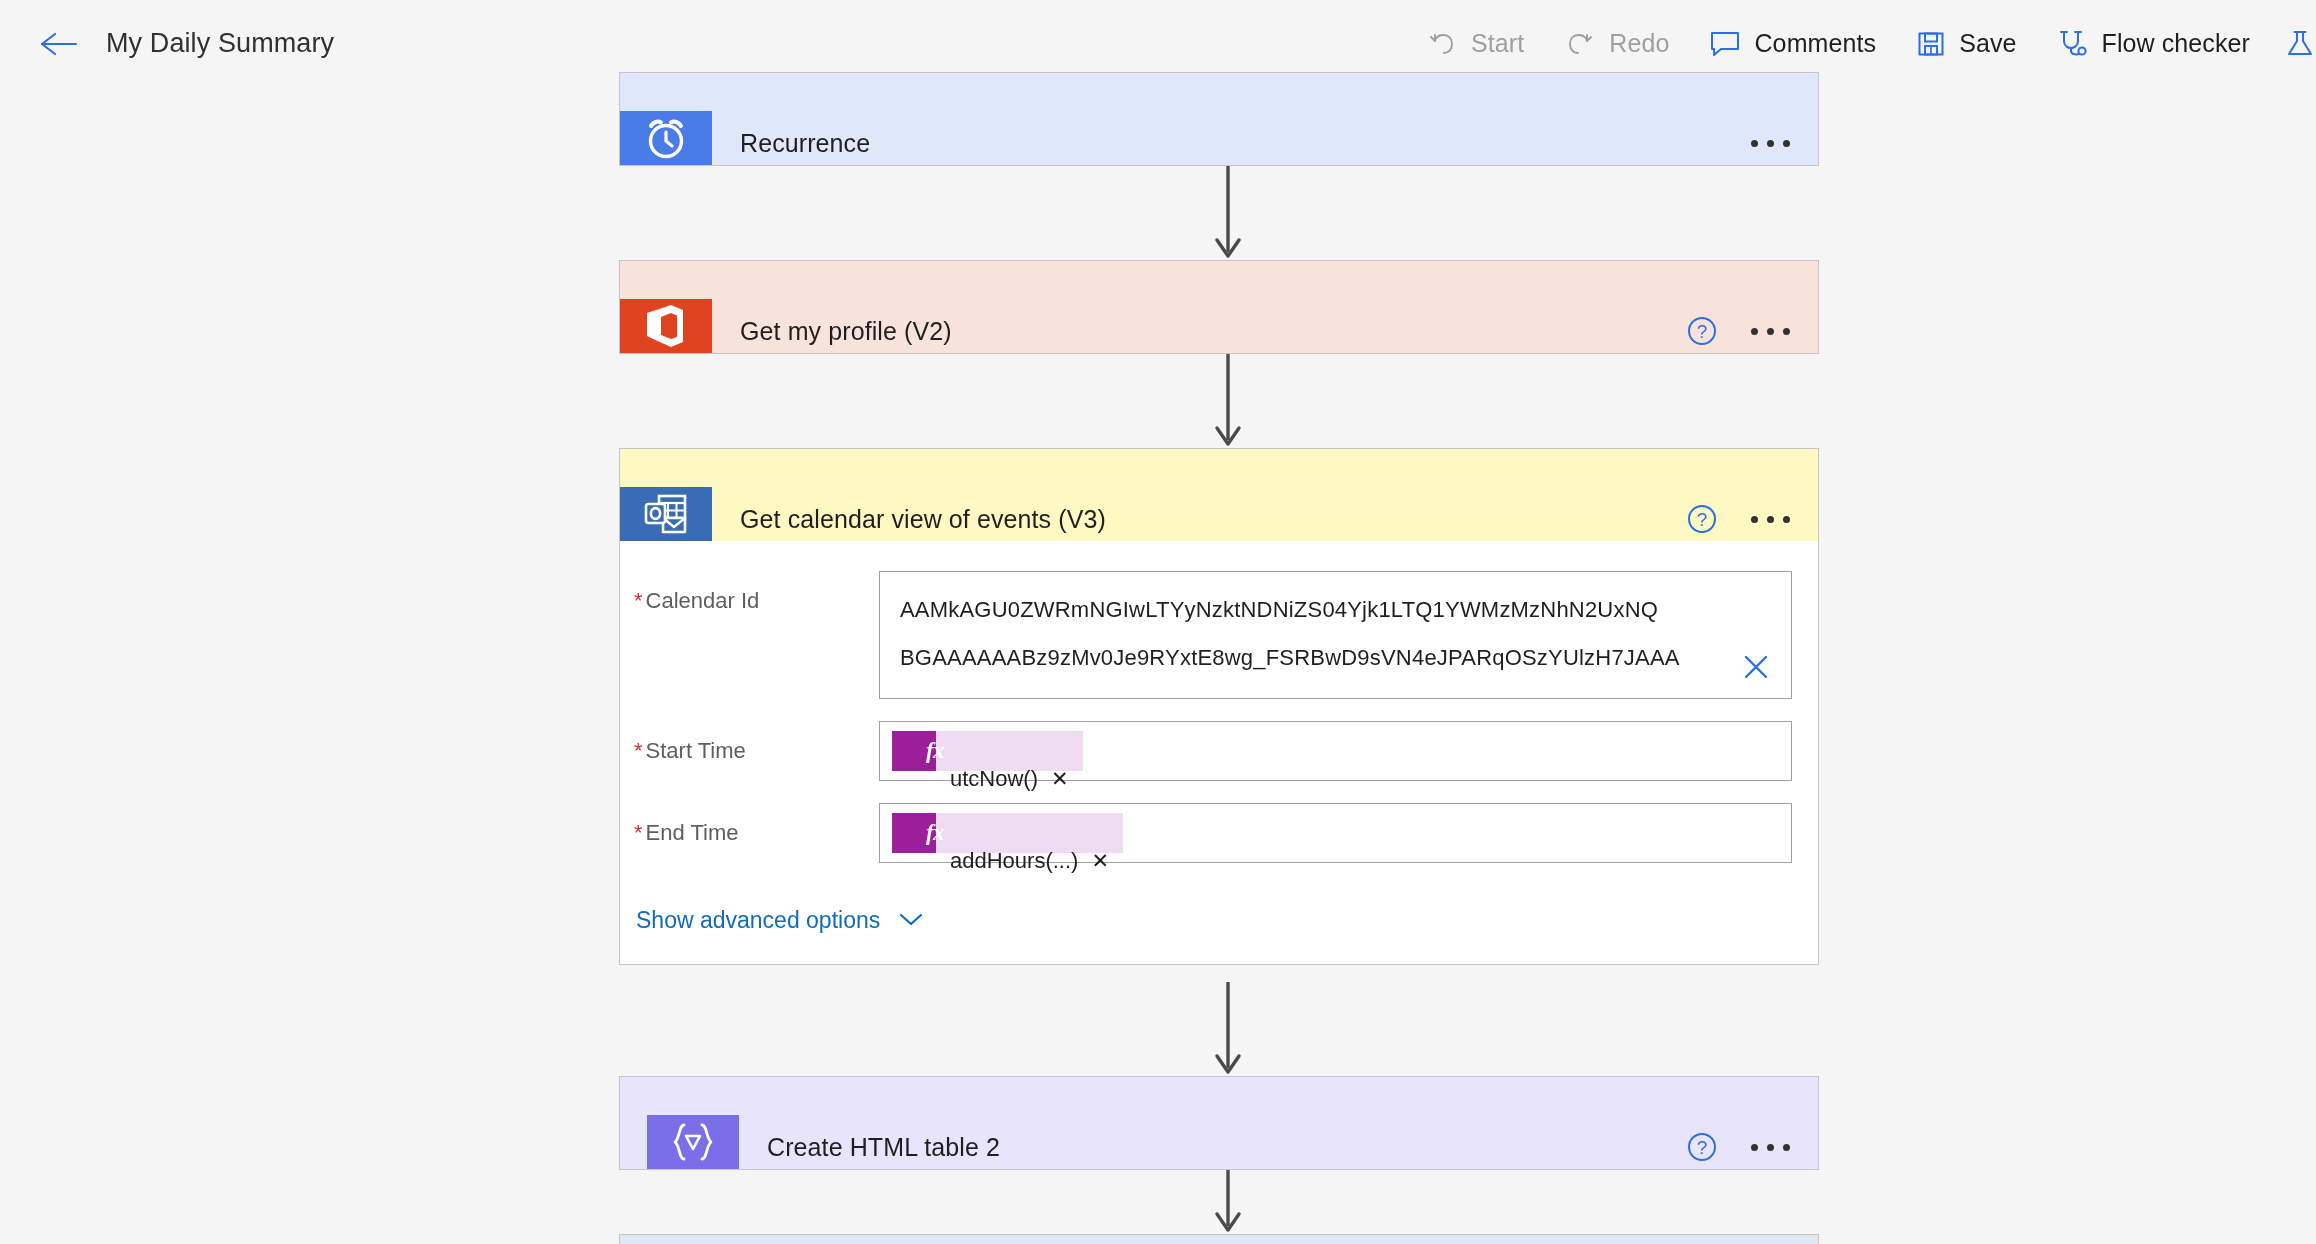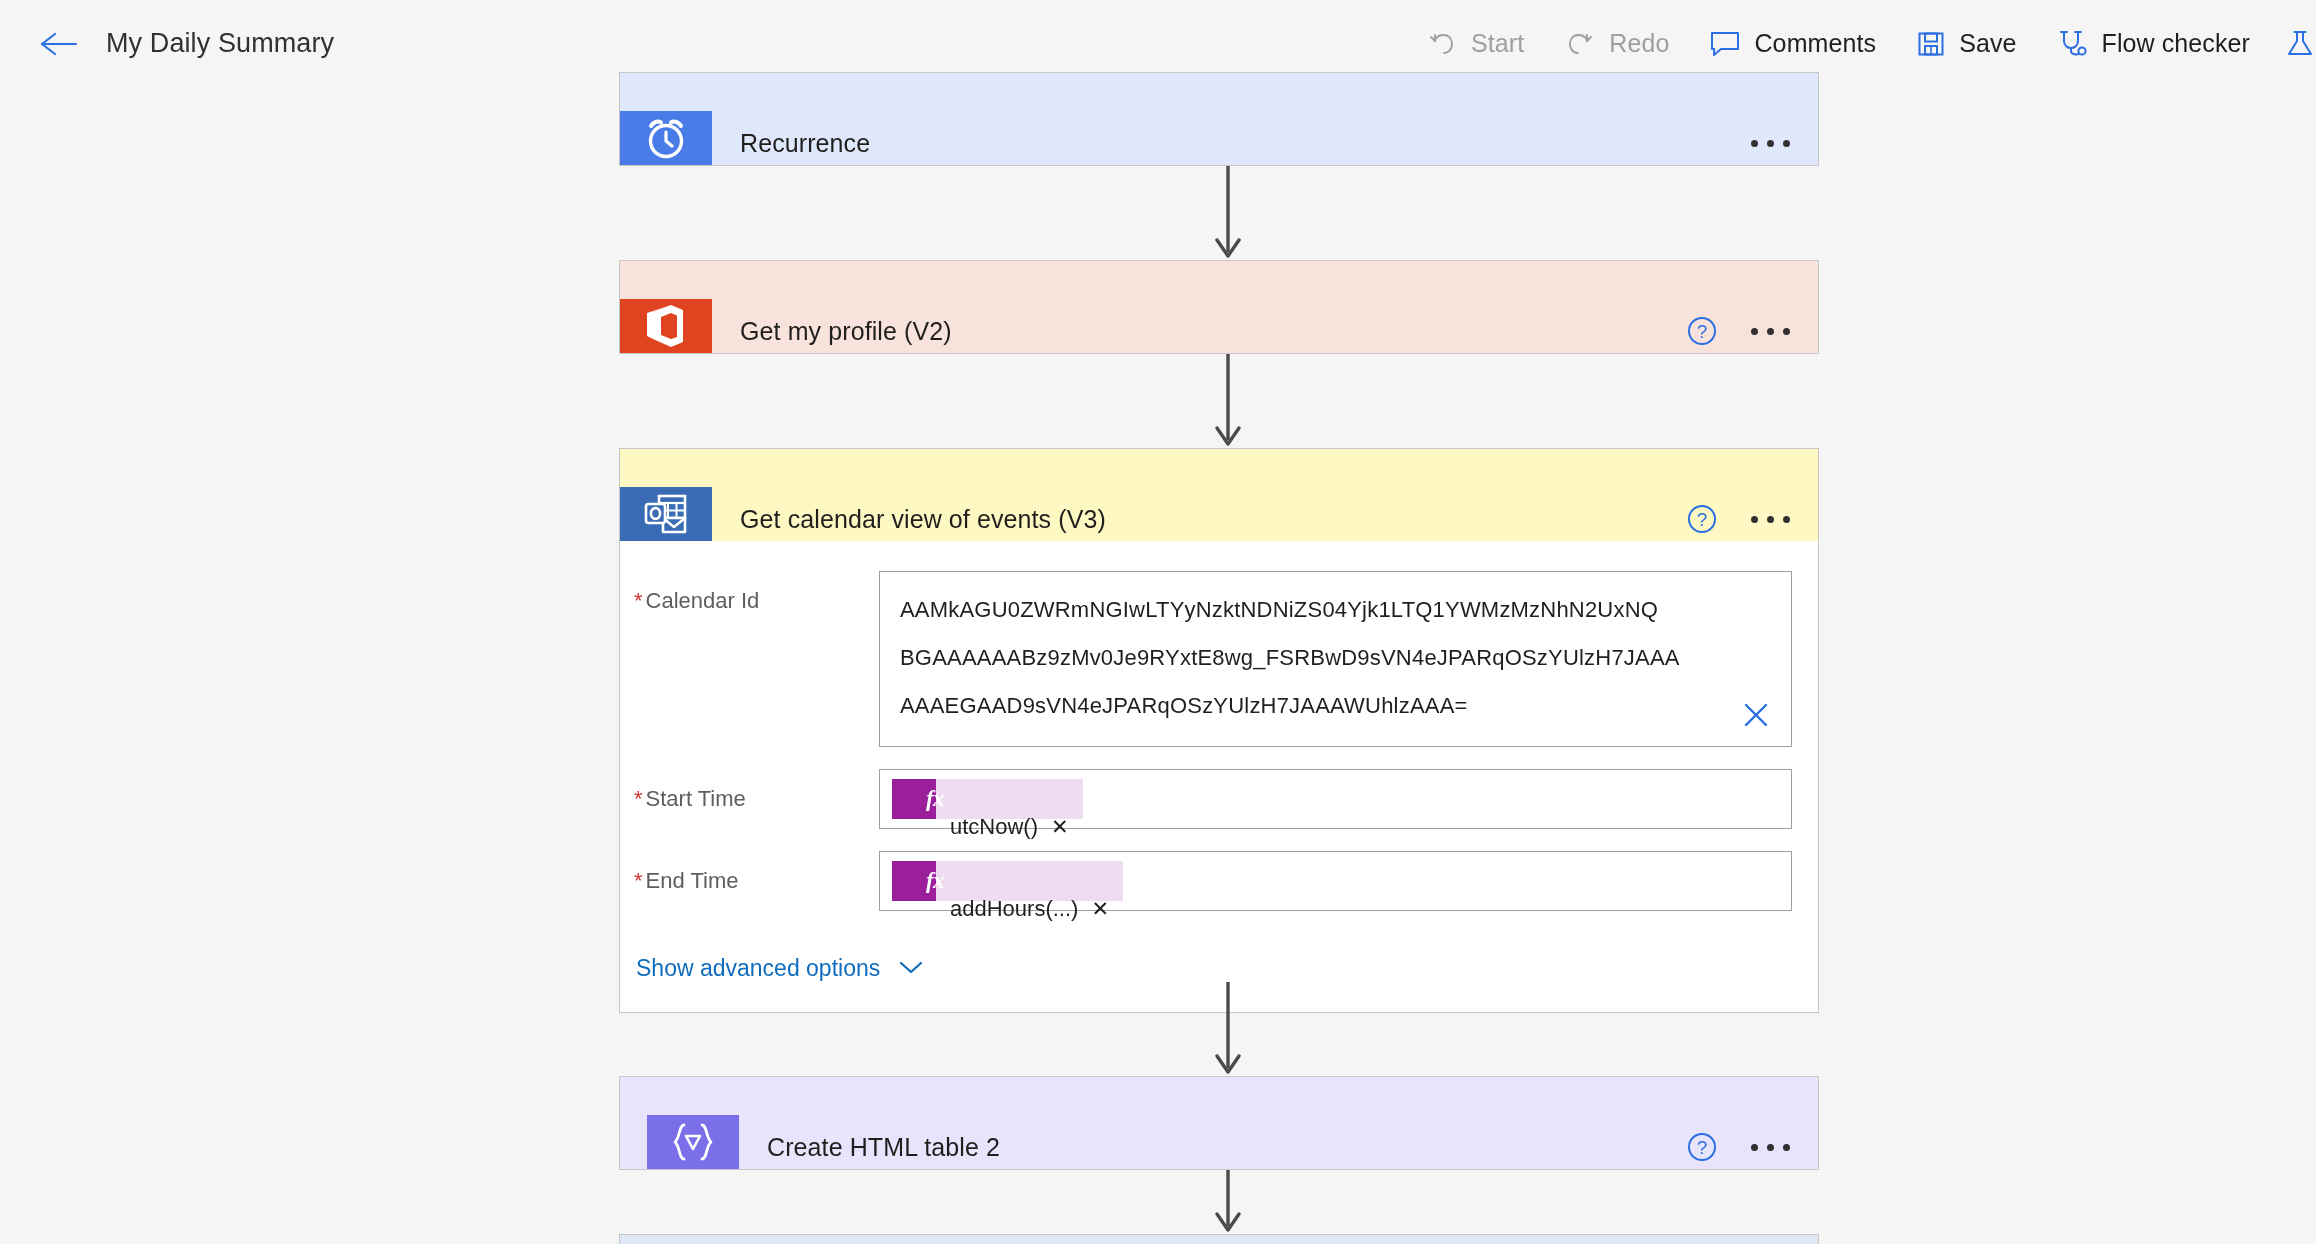--- a/index.html
+++ b/index.html
@@ -456,21 +456,20 @@
     <div class="card-body">
 
       <div class="field-row">
         <div class="field-label">
           <span class="req-star">*</span>
           <span>Calendar Id</span>
         </div>
         <div class="field-control calendar-id-box">
           <div class="token-line">AAMkAGU0ZWRmNGIwLTYyNzktNDNiZS04Yjk1LTQ1YWMzMzNhN2UxNQ</div>
           <div class="token-line">BGAAAAAABz9zMv0Je9RYxtE8wg_FSRBwD9sVN4eJPARqOSzYUlzH7JAAA</div>
-          <div class="token-line">AAAEGAAD9sVN4eJPARqOSzYUlzH7JAAAWUhlzAAA=</div>
           <span class="clear-x">
             <svg width="30" height="30" viewBox="0 0 30 30">
               <line x1="5" y1="5" x2="25" y2="25" stroke="#2b6fe3" stroke-width="2.4" stroke-linecap="round"></line>
               <line x1="25" y1="5" x2="5" y2="25" stroke="#2b6fe3" stroke-width="2.4" stroke-linecap="round"></line>
             </svg>
           </span>
         </div>
       </div>
 
       <div class="field-row">

